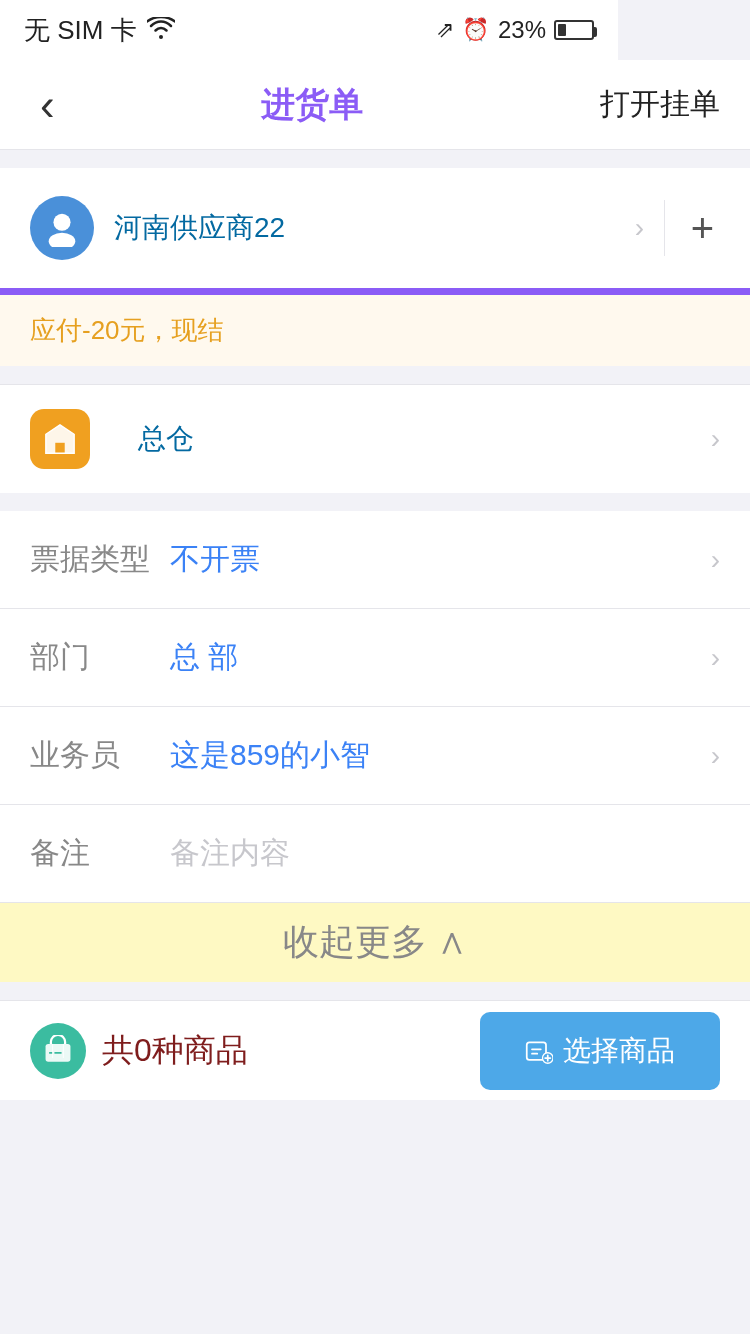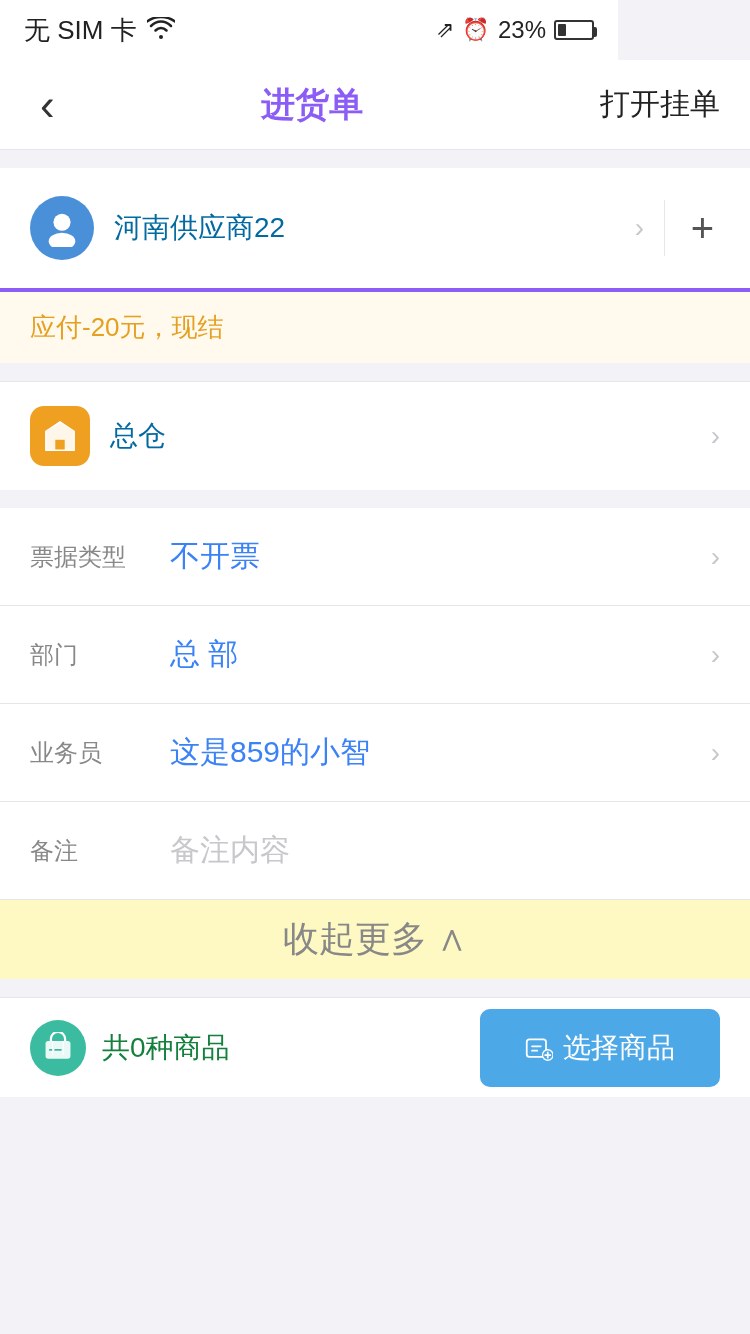--- a/index.html
+++ b/index.html
@@ -136,21 +136,21 @@
       border-left: 1px solid #e5e5ea;
       padding-left: 20px;
     }
 
     
     .info-banner {
       background: #fff9ee;
       padding: 18px 30px;
       font-size: 26px;
       color: #e6a020;
-      border-top: 4px solid #8b5cf6;
+      border-top: 7px solid #8b5cf6;
     }
 
     
     .row-item {
       background: #fff;
       display: flex;
       align-items: center;
       padding: 28px 30px;
       border-top: 1px solid #e5e5ea;
       cursor: pointer;
@@ -163,21 +163,21 @@
       border-radius: 14px;
       background: #f0a020;
       display: flex;
       align-items: center;
       justify-content: center;
       margin-right: 20px;
       flex-shrink: 0;
     }
     .row-icon svg { width: 34px; height: 34px; fill: #fff; }
     .row-label {
-      font-size: 24px;
+      font-size: 30px;
       color: #888;
       width: 140px;
       flex-shrink: 0;
     }
     .row-value {
       flex: 1;
       font-size: 30px;
       color: #3b82f6;
     }
     .row-value.placeholder {
@@ -189,20 +189,21 @@
     }
 
     
     .warehouse-row {
       background: #fff;
       display: flex;
       align-items: center;
       padding: 24px 30px;
       border-top: 1px solid #e5e5ea;
       cursor: pointer;
+      gap: 28px;
     }
 
     
     .collapse-more {
       background: #fef9c3;
       height: 80px;
       display: flex;
       align-items: center;
       justify-content: center;
       font-size: 36px;
@@ -229,22 +230,22 @@
       background: #3bbca0;
       display: flex;
       align-items: center;
       justify-content: center;
       margin-right: 16px;
       flex-shrink: 0;
     }
     .product-count-icon svg { width: 32px; height: 32px; fill: #fff; }
     .product-count-text {
       flex: 1;
-      font-size: 28px;
-      color: #15803d;
+      font-size: 32px;
+      color: #7f1d1d;
     }
     .select-product-btn {
       background: #4da8e8;
       color: #fff;
       border: none;
       border-radius: 10px;
       padding: 20px 45px;
       font-size: 28px;
       display: flex;
       align-items: center;

